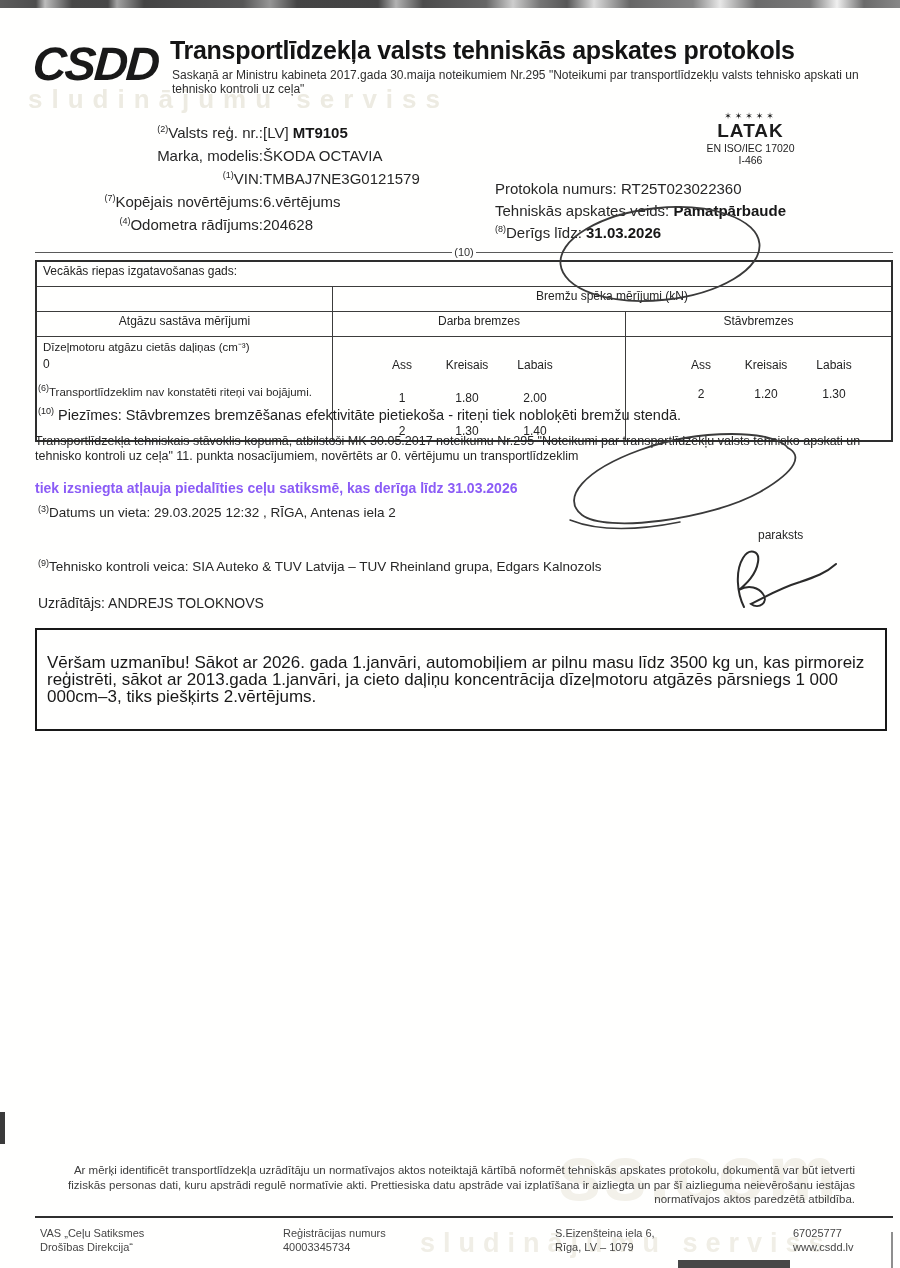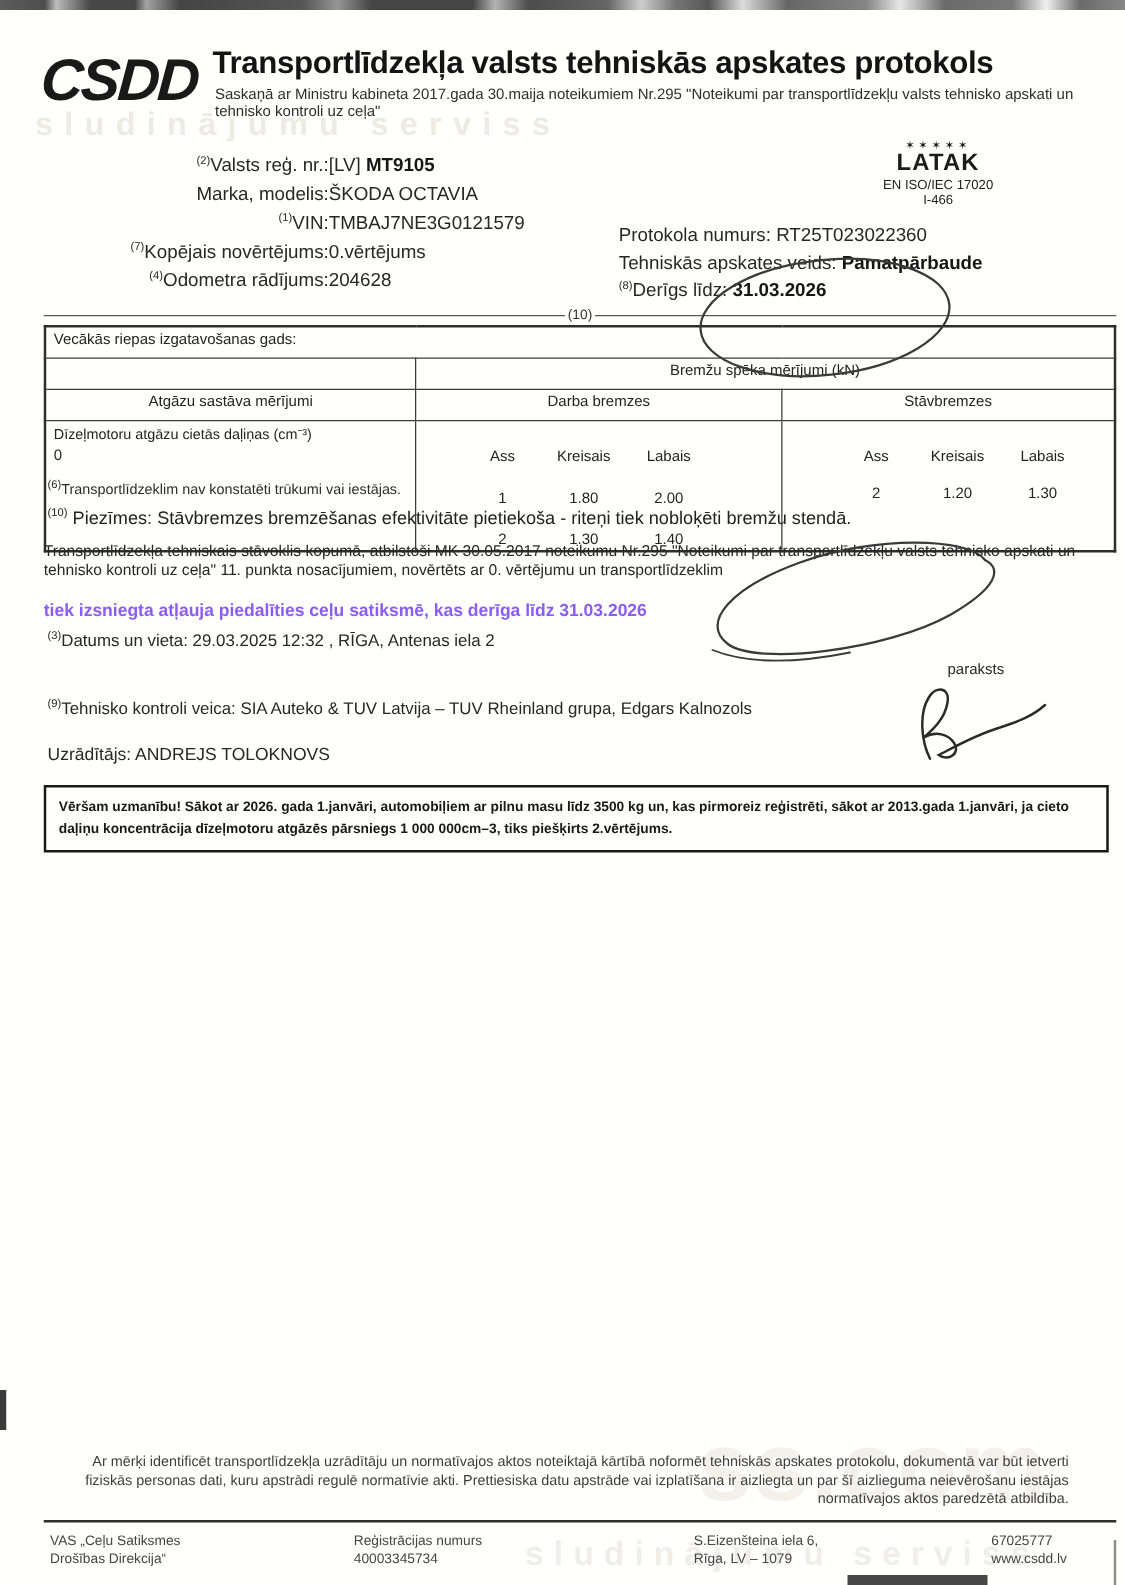--- a/index.html
+++ b/index.html
@@ -78,22 +78,22 @@
   .notes{left:38px; top:407px; font-size:14.5px; z-index:1; color:#222;}
   .assessment{left:35px; top:434px; width:850px; font-size:12.5px; line-height:15px; z-index:1;}
   .assessment .bold-line{font-size:14px; font-weight:bold; color:#8b5cf6; margin-top:17px;}
   .date-place{left:38px; top:505px; font-size:13.5px; z-index:1;}
   .inspector{left:38px; top:528px; font-size:13.5px; z-index:1;margin-top:31px;}
   .paraksts{left:758px; top:528px; font-size:12px; z-index:1;}
   .signature{left:728px; top:543px; z-index:1;}
   .presenter{left:38px; top:595px; font-size:14px; z-index:1;}
 
   
-  .warning-box{left:35px; top:628px; width:828px; border:2px solid #181818; padding:8px 10px;
-    font-size:11px; font-weight:bold; line-height:17px; color:#181818; z-index:1;}
+  .warning-box{left:35px; top:628px; width:828px; border:2px solid #181818; padding:24px 10px;
+    font-size:17px; font-weight:normal; line-height:17px; color:#181818; z-index:1;}
 
   
   .disclaimer{left:55px; top:1163px; width:800px; text-align:right; font-size:11.5px;
     line-height:14.5px; color:#3d3d3d; z-index:1;}
   .footer-rule{left:35px; top:1216px; width:858px; height:2px; background:#2f2f2f; z-index:1;}
   .footer-col{top:1226px; font-size:11px; line-height:14px; color:#454545; z-index:1;}
   .fc-org{left:40px;}
   .fc-reg{left:283px;}
   .fc-addr{left:555px;}
   .fc-contact{left:793px;}
@@ -124,21 +124,21 @@
     <div class="info-row">
       <span class="info-label"><span>Marka, modelis:</span></span>
       <span class="info-value">ŠKODA OCTAVIA</span>
     </div>
     <div class="info-row">
       <span class="info-label"><sup>(1)</sup><span>VIN:</span></span>
       <span class="info-value">TMBAJ7NE3G0121579</span>
     </div>
     <div class="info-row">
       <span class="info-label"><sup>(7)</sup><span>Kopējais novērtējums:</span></span>
-      <span class="info-value">0.vērtējums</span>
+      <span class="info-value">6.vērtējums</span>
     </div>
     <div class="info-row">
       <span class="info-label"><sup>(4)</sup><span>Odometra rādījums:</span></span>
       <span class="info-value">204628</span>
     </div>
   </div>
 
   <div class="abs latak">
     <div class="latak-stars">✶✶✶✶✶</div>
     <div class="latak-name">LATAK</div>
@@ -221,21 +221,21 @@
             <span>1.20</span>
             <span>1.30</span>
           </div>
         </div>
       </td>
     </tr>
   </tbody>
     </table>
 
   <div class="abs findings">
-    <sup>(6)</sup><span>Transportlīdzeklim nav konstatēti trūkumi vai iestājas.</span>
+    <sup>(6)</sup><span>Transportlīdzeklim nav konstatēti riteņi vai bojājumi.</span>
   </div>
   <div class="abs notes">
     <sup>(10)</sup>
     <span>Piezīmes:</span>
     <span>Stāvbremzes bremzēšanas efektivitāte pietiekoša - riteņi tiek nobloķēti bremžu stendā.</span>
   </div>
 
   <div class="abs assessment">
     <span>Transportlīdzekļa tehniskais stāvoklis kopumā, atbilstoši MK 30.05.2017 noteikumu Nr.295 "Noteikumi par transportlīdzekļu valsts tehnisko apskati un tehnisko kontroli uz ceļa" 11. punkta nosacījumiem, novērtēts ar 0. vērtējumu un transportlīdzeklim</span>
     <div class="bold-line">tiek izsniegta atļauja piedalīties ceļu satiksmē, kas derīga līdz 31.03.2026</div>

